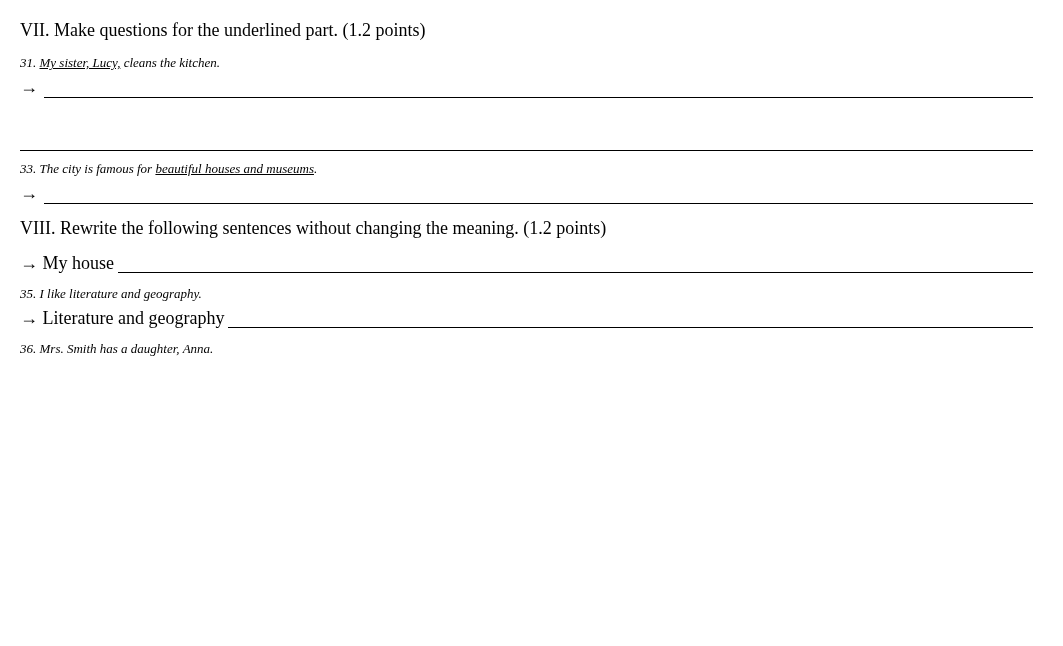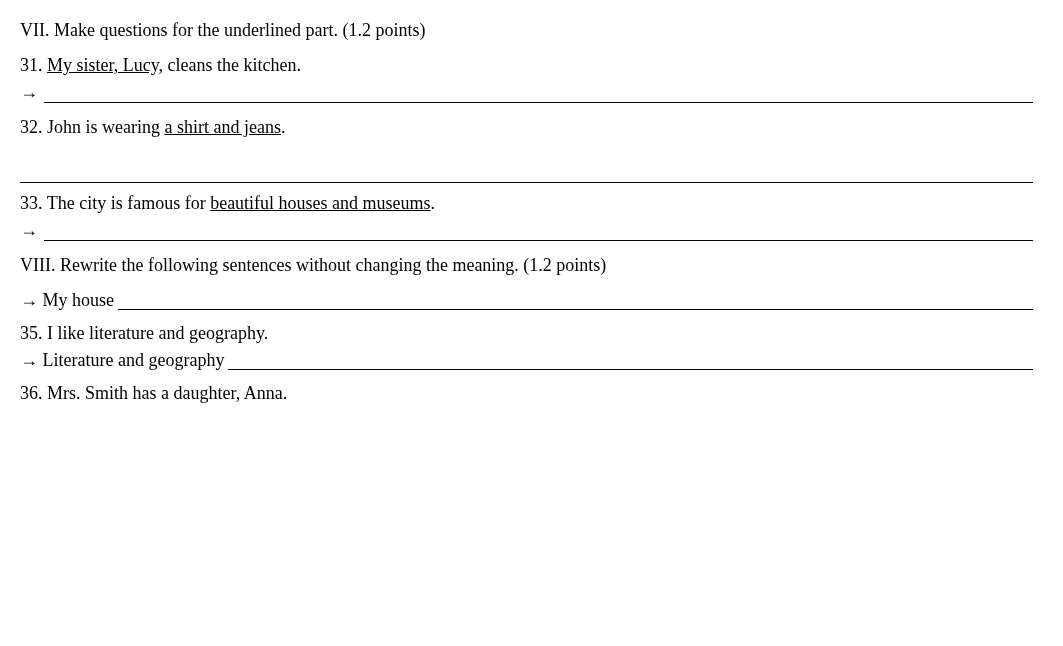--- a/index.html
+++ b/index.html
@@ -23,21 +23,22 @@
       margin-bottom: 14px;
       font-size: 18px;
     }
 
     .question-block {
       margin-bottom: 10px;
     }
 
     .question-line {
       margin-bottom: 6px;
-      font-size: 18px;
+      font-size: 13px;
+      font-style: italic;
     }
 
     .answer-line {
       display: flex;
       align-items: flex-end;
       margin-bottom: 14px;
     }
 
     .arrow {
       margin-right: 6px;
@@ -87,23 +88,20 @@
     <div class="question-line">
       <span>31. </span><u>My sister, Lucy,</u><span> cleans the kitchen.</span>
     </div>
     <div class="answer-line">
       <span class="arrow">→</span>
       <div class="underline-fill"></div>
     </div>
   </div>
 
   <div class="question-block">
-    <div class="question-line">
-      <span>32. John is wearing </span><u>a shirt and jeans</u><span>.</span>
-    </div>
     <div style="height: 28px;"></div>
     <hr class="separator-line">
   </div>
 
   <div class="question-block">
     <div class="question-line">
       <span>33. The city is famous for </span><u>beautiful houses and museums</u><span>.</span>
     </div>
     <div class="answer-line">
       <span class="arrow">→</span>

